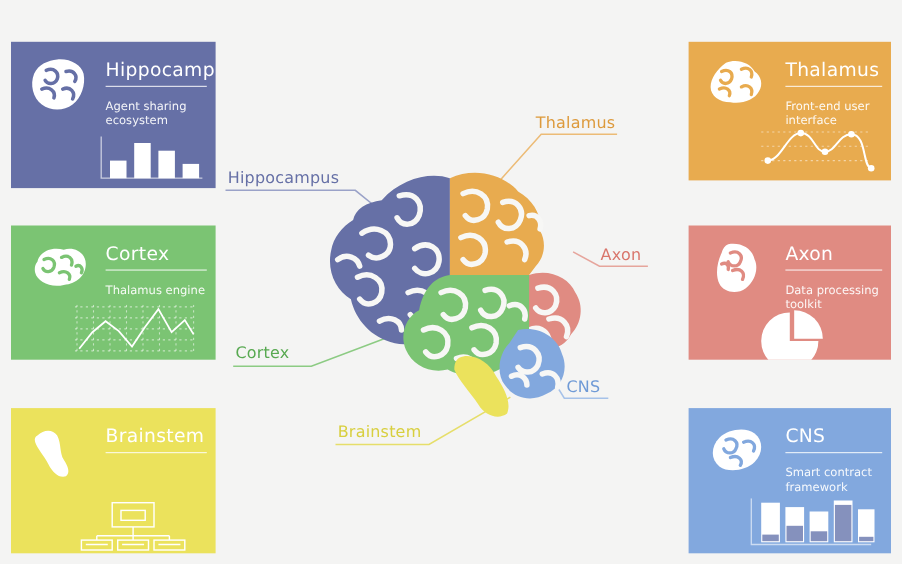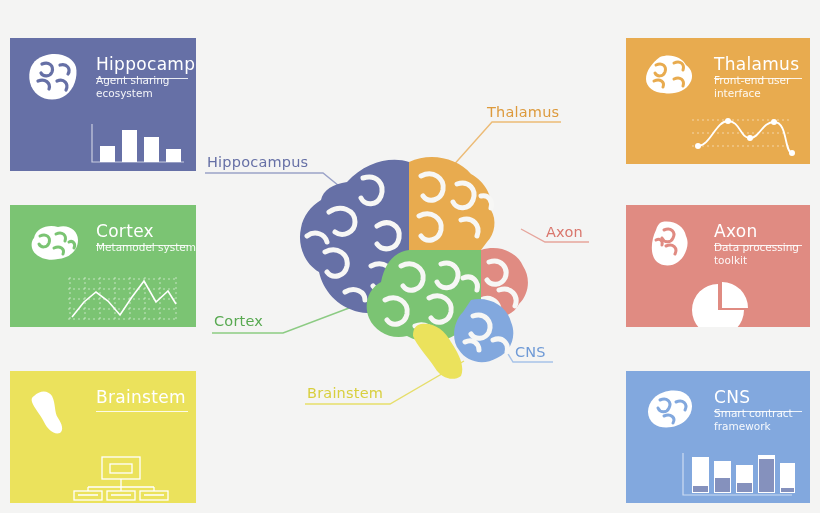--- a/index.html
+++ b/index.html
@@ -39,21 +39,21 @@
 
   .c1{top:38px;height:133px;background:#6670a6;}
   .c2{top:205px;height:122px;background:#7bc473;}
   .c3{top:371px;height:132px;background:#ebe25c;}
   .c4{top:38px;height:126px;background:#e8ab4f;}
   .c5{top:205px;height:122px;background:#e08b82;}
   .c6{top:371px;height:132px;background:#82a8de;}
 
   .card .ttl{left:86px;top:16px;}
   .card .rule{left:86px;top:40px;width:92px;}
-  .card .sub{left:86px;top:36px;}
+  .card .sub{left:86px;top:53px;}
 
   .c-right .ttl{left:88px;}
   .c-right .rule{left:88px;width:88px;}
   .c-right .sub{left:88px;}
 
   
   .lbl{
     position:absolute;
     font-size:14.5px;
     white-space:nowrap;
@@ -195,21 +195,21 @@
         <g fill="none" stroke="#7bc473" stroke-width="3" stroke-linecap="round">
           <path d="M16,18 C22,15 27,19 25,25 C23,30 17,30 15,26"></path>
           <path d="M32,16 C38,13 43,17 41,23"></path>
           <path d="M30,30 C36,27 41,31 39,36"></path>
           <path d="M45,24 C49,22 52,26 50,30"></path>
         </g>
       </svg>
     </div>
     <div class="ttl">Cortex</div>
     <div class="rule"></div>
-    <div class="sub">Metamodel system</div>
+    <div class="sub">Thalamus engine</div>
     <div class="viz" style="left:58px;top:72px;">
       <svg width="110" height="44" viewBox="0 0 110 44">
         <g stroke="rgba(255,255,255,.55)" stroke-width="1" stroke-dasharray="2 3">
           <path d="M0,2 H110 M0,12 H110 M0,22 H110 M0,32 H110 M0,42 H110"></path>
           <path d="M2,0 V44 M17,0 V44 M32,0 V44 M47,0 V44 M62,0 V44 M77,0 V44 M92,0 V44 M108,0 V44"></path>
         </g>
         <polyline fill="none" stroke="#ffffff" stroke-width="1.6" points="4,40 16,25 28,15 40,24 52,38 64,20 76,4 88,25 100,14 108,27"></polyline>
       </svg>
     </div>
   </div>

